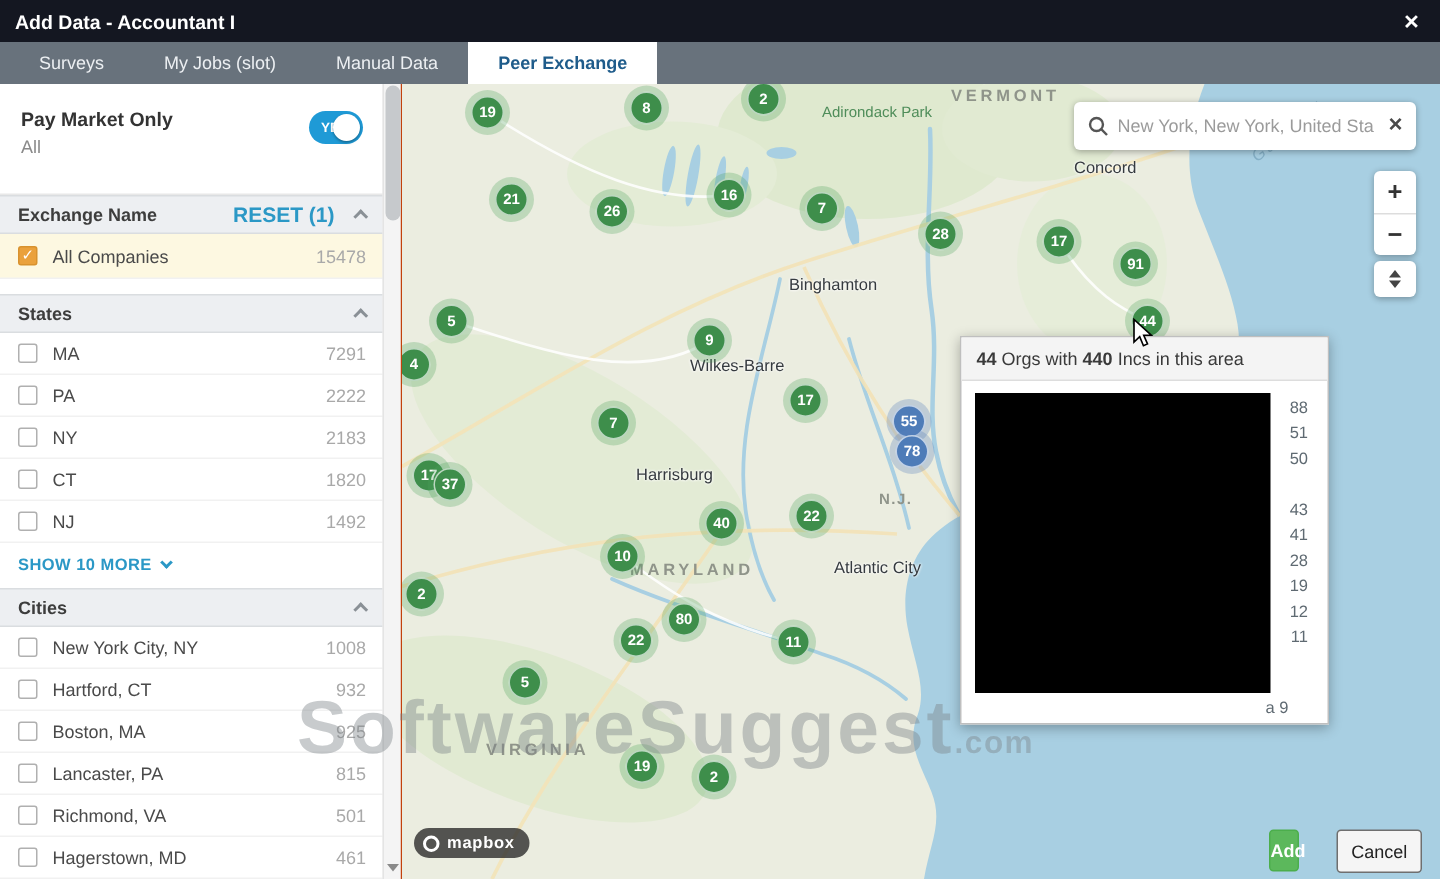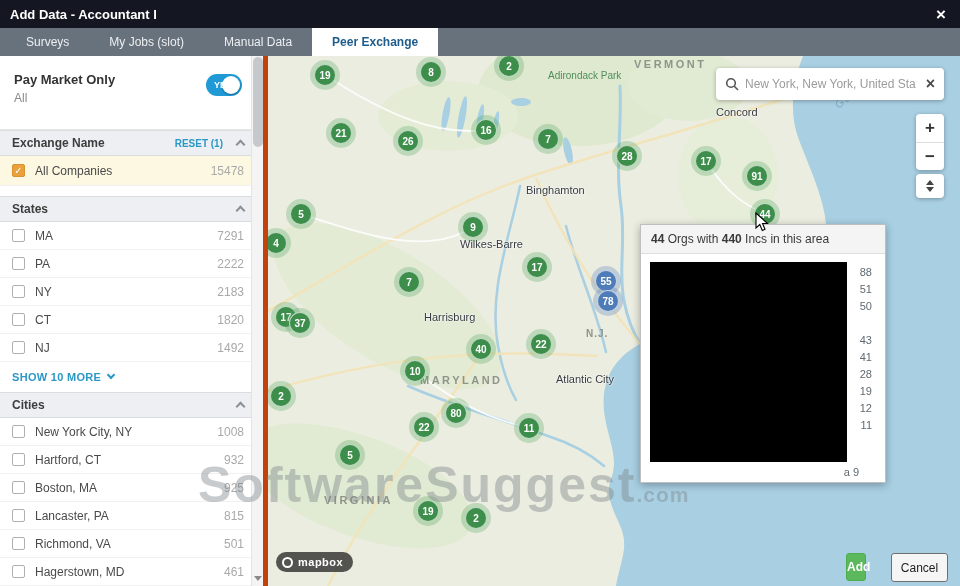--- a/index.html
+++ b/index.html
@@ -14,36 +14,36 @@
 
   
   .tabbar { position:absolute; top:28px; left:0; width:960px; height:28px; background:#68727c;
     display:flex; padding-left:6px; z-index:9; }
   .tab { height:28px; display:flex; align-items:center; padding:0 20px; font-size:12px;
     color:#eceff2; cursor:pointer; }
   .tab.active { background:#fff; color:#1f5c8b; font-weight:bold; }
 
   
   .sidebar { position:absolute; top:56px; left:0; width:268px; height:530px; background:#fff;
-    border-right:5px solid #c2410c; z-index:2; }
+    border-right:1px solid #c2410c; z-index:2; }
   .sb-inner { position:absolute; top:0; left:0; width:256px; height:530px; overflow:hidden; }
   .pay-block { position:relative; height:74px; padding:16px 14px 0; border-bottom:1px solid #e8e8e8; }
   .pay-title { font-size:13px; font-weight:bold; color:#333; }
   .pay-sub { font-size:12px; color:#8a8a8a; margin-top:4px; }
   .toggle { position:absolute; right:14px; top:18px; width:36px; height:22px; border-radius:11px;
     background:#1f9ad6; cursor:pointer; }
   .toggle .lab { position:absolute; left:8px; top:50%; transform:translateY(-50%); color:#fff;
     font-size:9px; font-weight:bold; }
   .toggle .knob { position:absolute; right:2px; top:2px; width:18px; height:18px; border-radius:50%;
     background:#fff; box-shadow:0 1px 2px rgba(0,0,0,.35); }
 
   .sec-head { height:26px; background:#edeff2; border-top:1px solid #dadde0; border-bottom:1px solid #dadde0;
     display:flex; align-items:center; padding:0 12px; font-size:12px; font-weight:bold; color:#3d3d3d; }
   .sec-head .sp { flex:1; }
-  .reset { font-size:10px; font-weight:bold; color:#2b98c6; margin-right:14px; cursor:pointer; }
+  .reset { font-size:14px; font-weight:bold; color:#2b98c6; margin-right:14px; cursor:pointer; }
   .chev-up { width:7px; height:7px; border-left:2px solid #8a9096; border-top:2px solid #8a9096;
     transform:rotate(45deg); margin-top:3px; flex:none; }
   .gap10 { height:10px; }
 
   .fil-row { display:flex; align-items:center; height:28px; padding:0 12px;
     border-bottom:1px solid #f1f1f1; cursor:pointer; background:#fff; }
   .fil-row.hl { background:#fdf8e1; height:30px; }
   .cb { width:13px; height:13px; border:1px solid #b0b0b0; border-radius:2px; background:#fff;
     margin-right:10px; flex:none; font-size:10px; line-height:11px; text-align:center; color:#fff; }
   .cb.checked { background:#eaa13c; border-color:#d8922e; }

